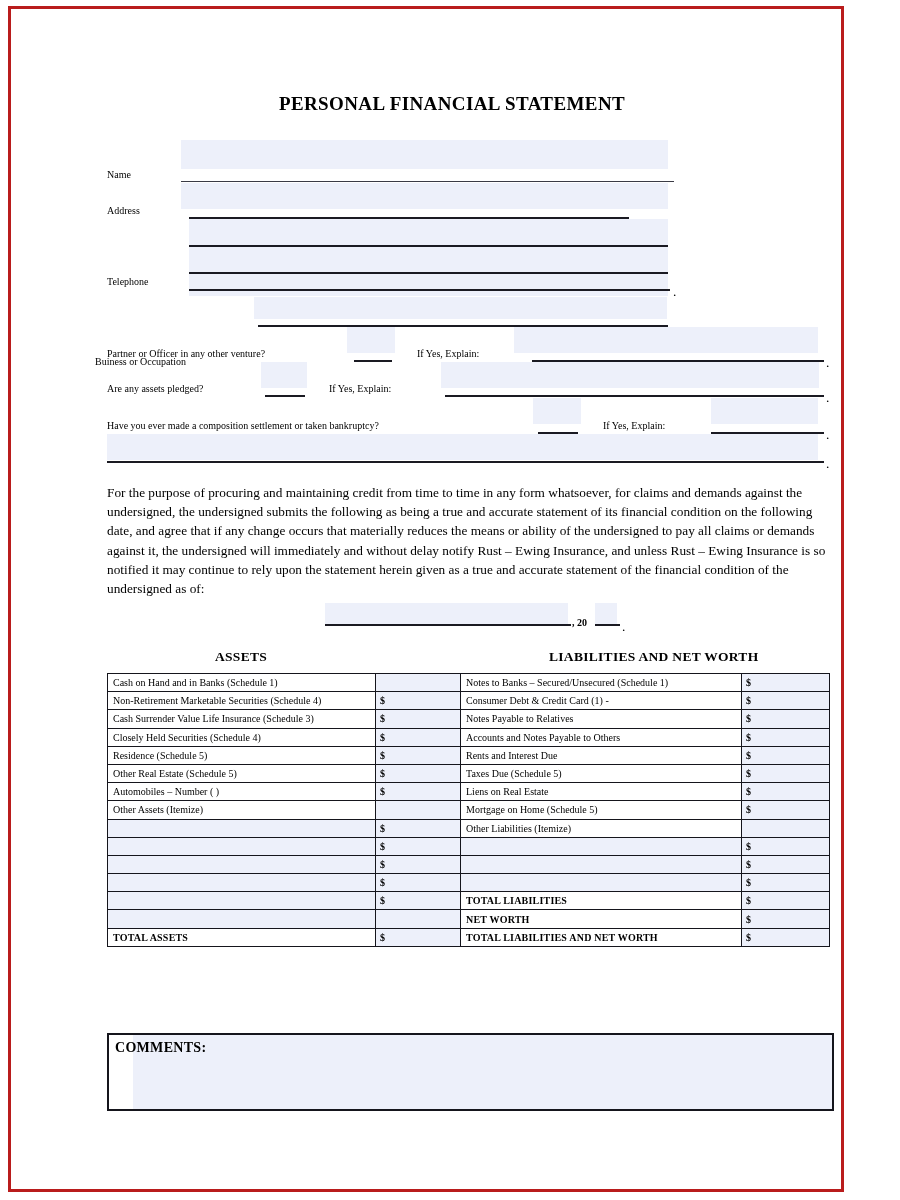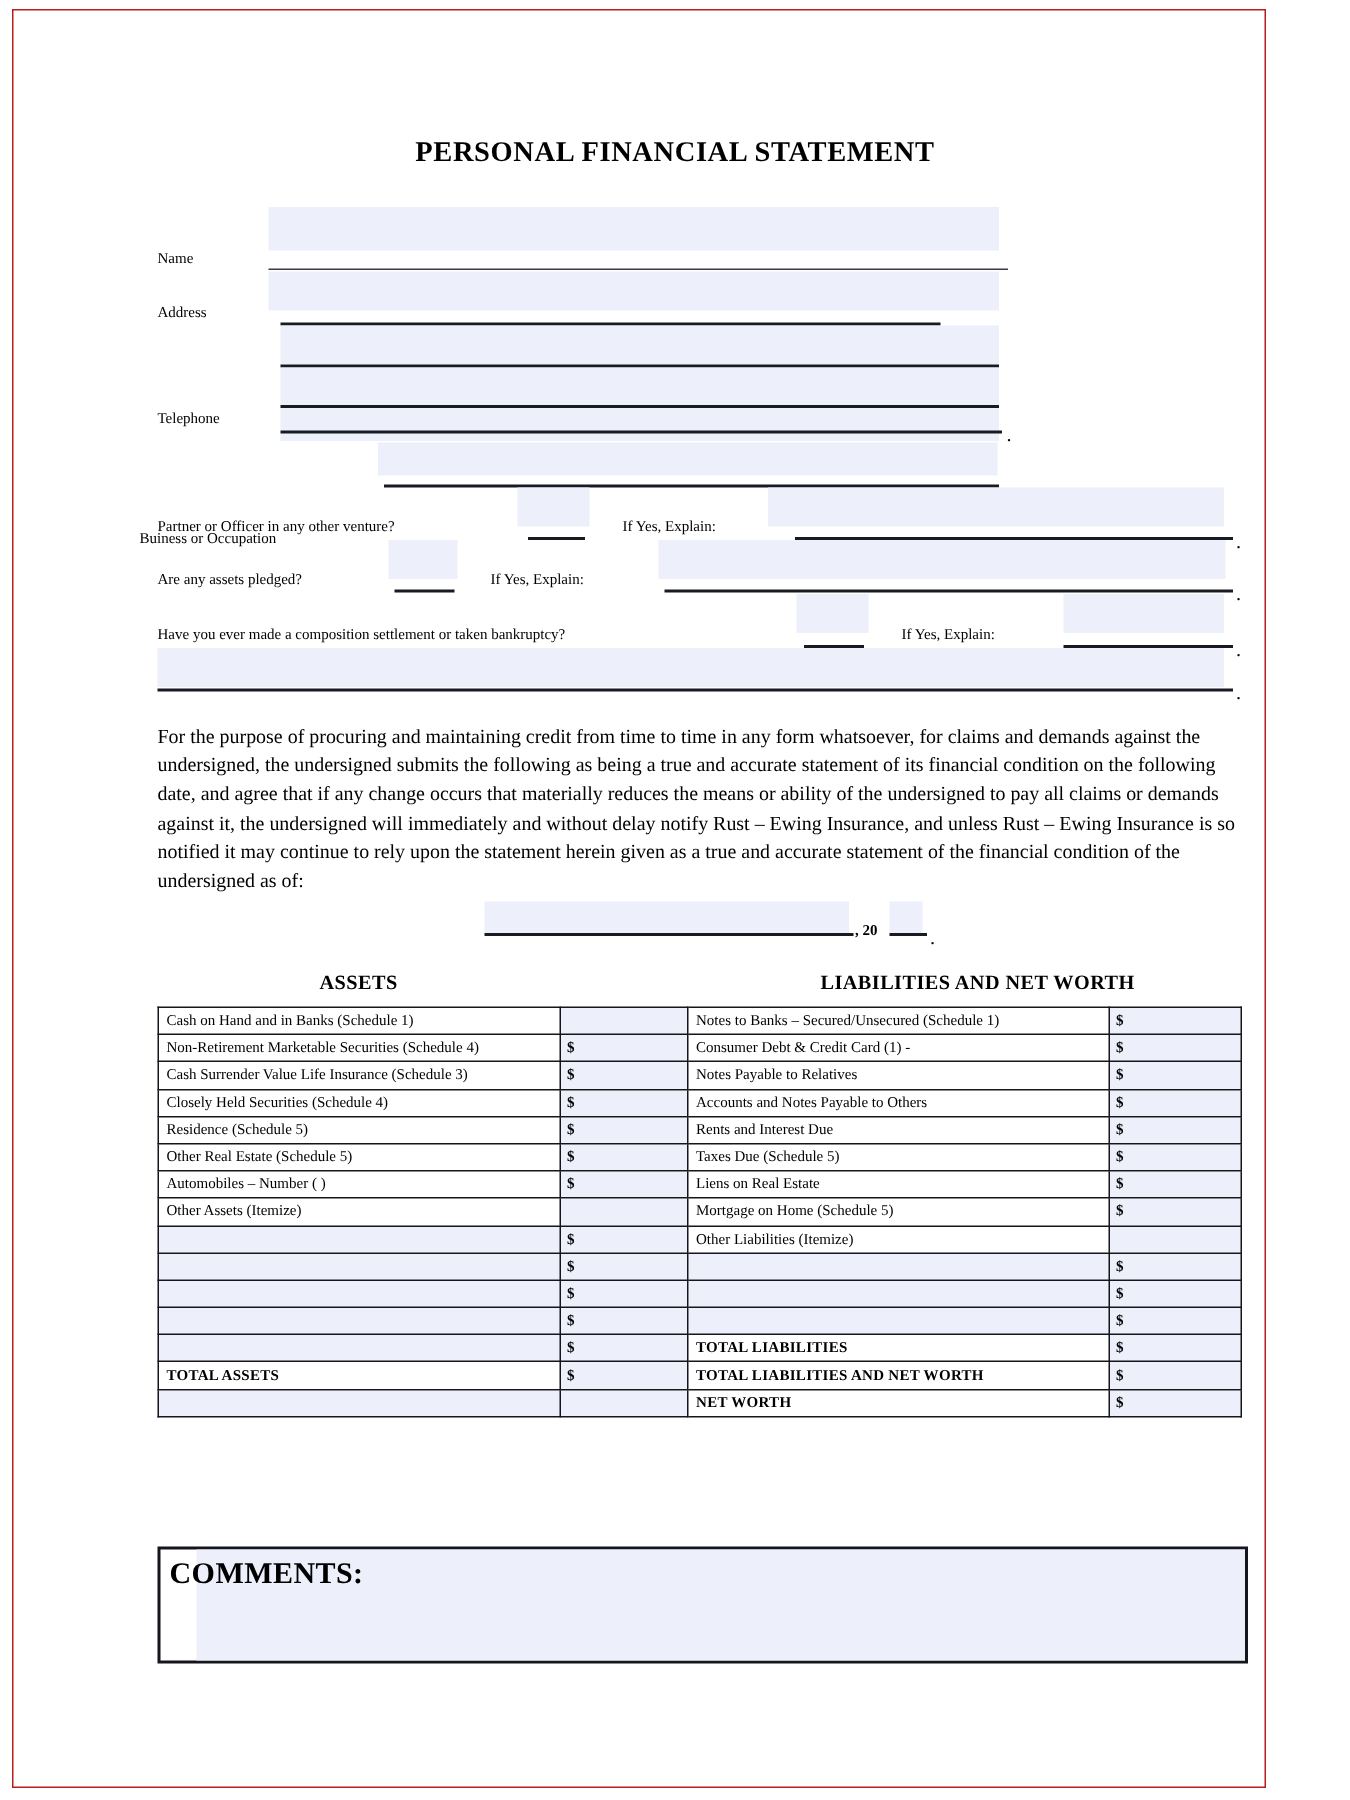--- a/index.html
+++ b/index.html
@@ -16,21 +16,21 @@
     color: #000000;
     overflow: hidden;
   }
   .page {
     position: absolute;
     left: 8px;
     top: 6px;
     width: 836px;
     height: 1186px;
     background: #ffffff;
-    border: 1px solid #b91c1c;
+    border: 3px solid #b91c1c;
     box-sizing: border-box;
   }
   .sheet {
     position: absolute;
     left: 0; top: 0;
     width: 882px;
     height: 1186px;
   }
 
   
@@ -134,21 +134,21 @@
     left: 122px;
     top: 1026px;
     width: 699px;
     height: 74px;
     background: #edf0fa;
   }
   .comments-label {
     position: absolute;
     left: 104px;
     top: 1031px;
-    font-size: 20px;
+    font-size: 14px;
     font-weight: bold;
     letter-spacing: 0.3px;
   }
 </style>
 </head>
 <body>
 
 <div class="page">
 <div class="sheet">
 
@@ -299,29 +299,29 @@
             <td></td>
             <td class="amt">$</td>
           </tr>
           <tr>
             <td></td>
             <td class="amt">$</td>
             <td class="bold plain">TOTAL LIABILITIES</td>
             <td class="amt">$</td>
           </tr>
           <tr>
-            <td class="bold plain">TOTAL ASSETS</td>
-            <td class="amt">$</td>
-            <td class="bold plain">TOTAL LIABILITIES AND NET WORTH</td>
-            <td class="amt">$</td>
-          </tr>
-          <tr>
             <td></td>
             <td class="amt"></td>
             <td class="bold plain">NET WORTH</td>
+            <td class="amt">$</td>
+          </tr>
+          <tr>
+            <td class="bold plain">TOTAL ASSETS</td>
+            <td class="amt">$</td>
+            <td class="bold plain">TOTAL LIABILITIES AND NET WORTH</td>
             <td class="amt">$</td>
           </tr>
         </tbody>
   </table>
 
   <div class="comments-box"></div>
   <div class="comments-fill"></div>
   <div class="comments-label">COMMENTS:</div>
 
 </div>

